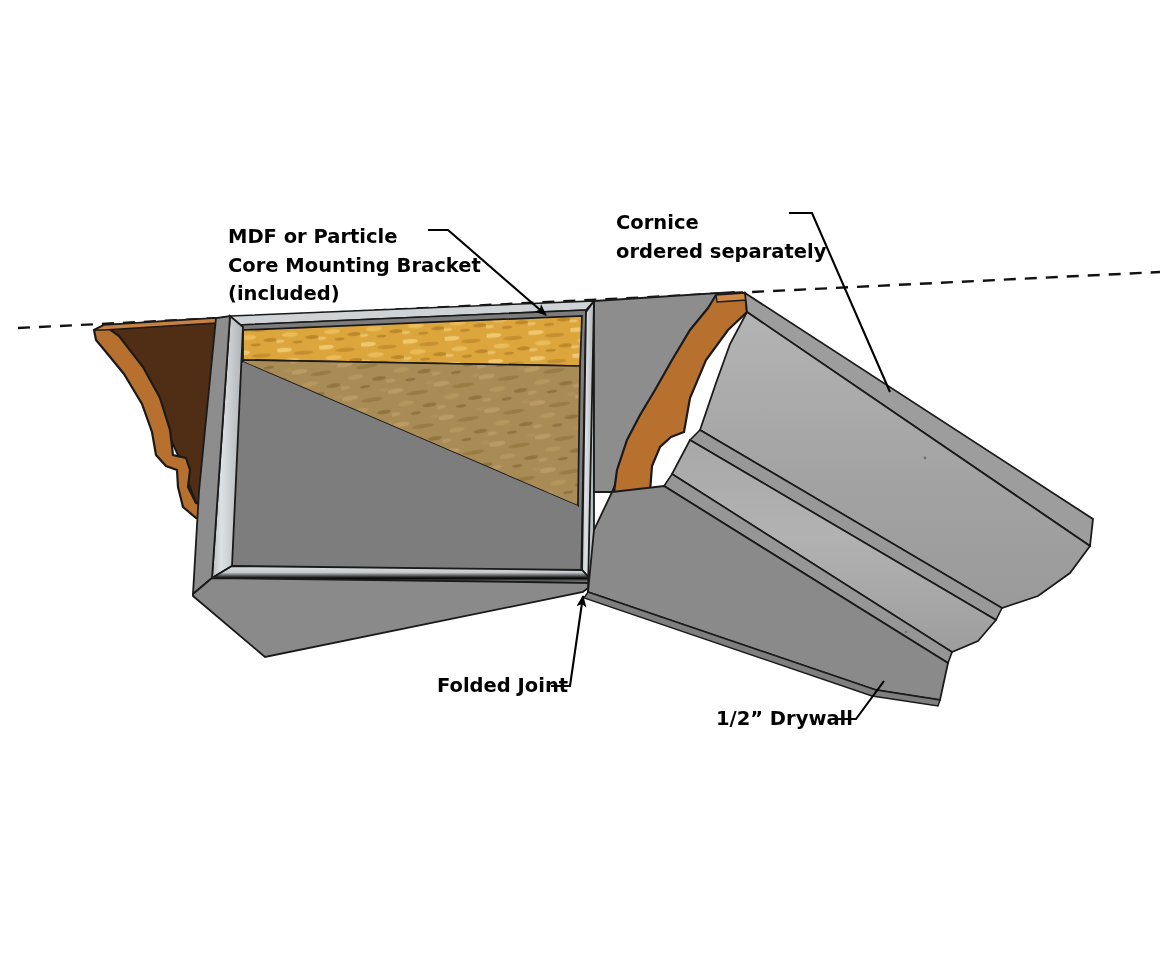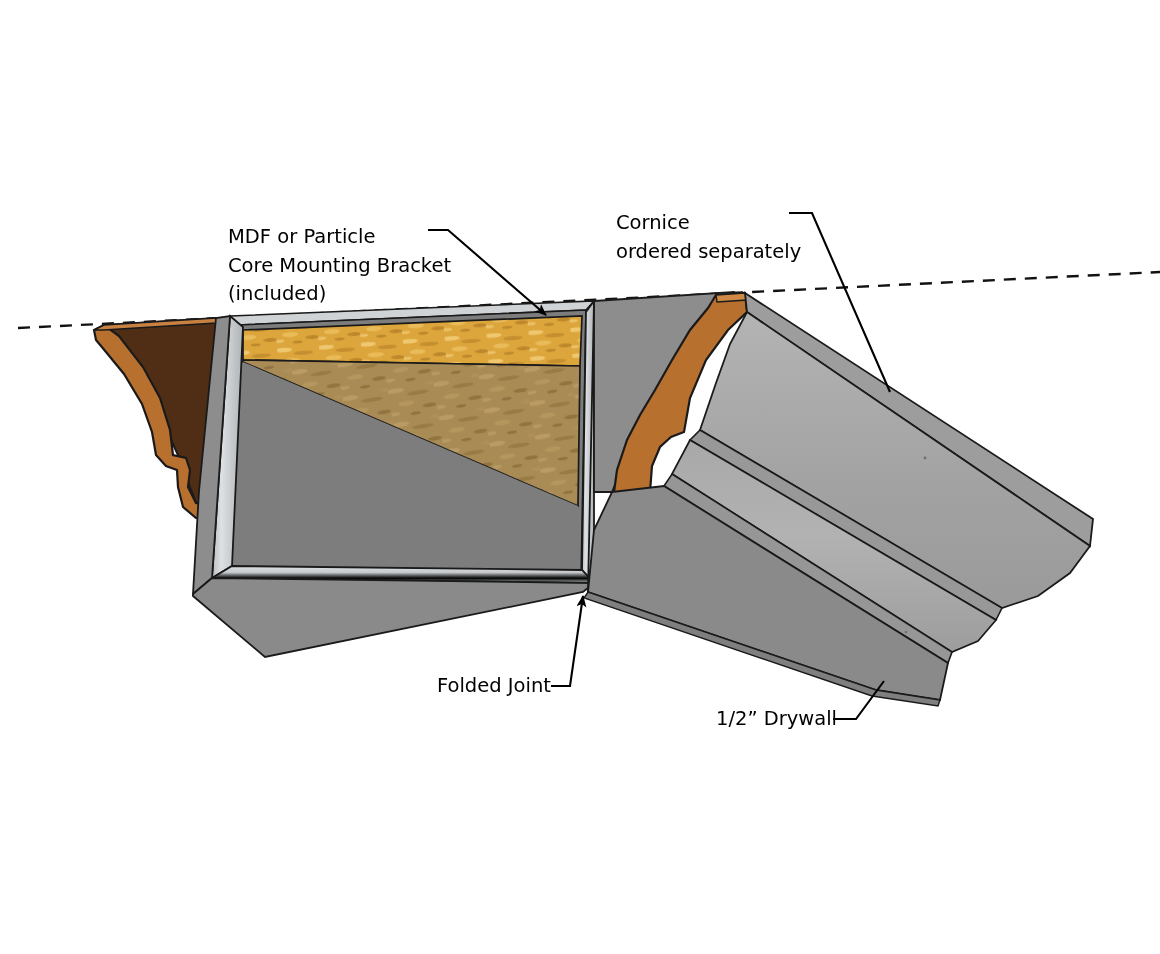--- a/index.html
+++ b/index.html
@@ -12,20 +12,21 @@
     width: 1160px;
     height: 954px;
     font-family: "DejaVu Sans", sans-serif;
     overflow: hidden;
   }
   #diagram-root {
     position: relative;
     width: 968px;
     height: 954px;
     background: #f97316;
+    font-weight: bold;
   }
   #scene {
     position: absolute;
     left: 0;
     top: 0;
     width: 1160px;
     height: 954px;
     display: block;
   }
   .anno-text {

